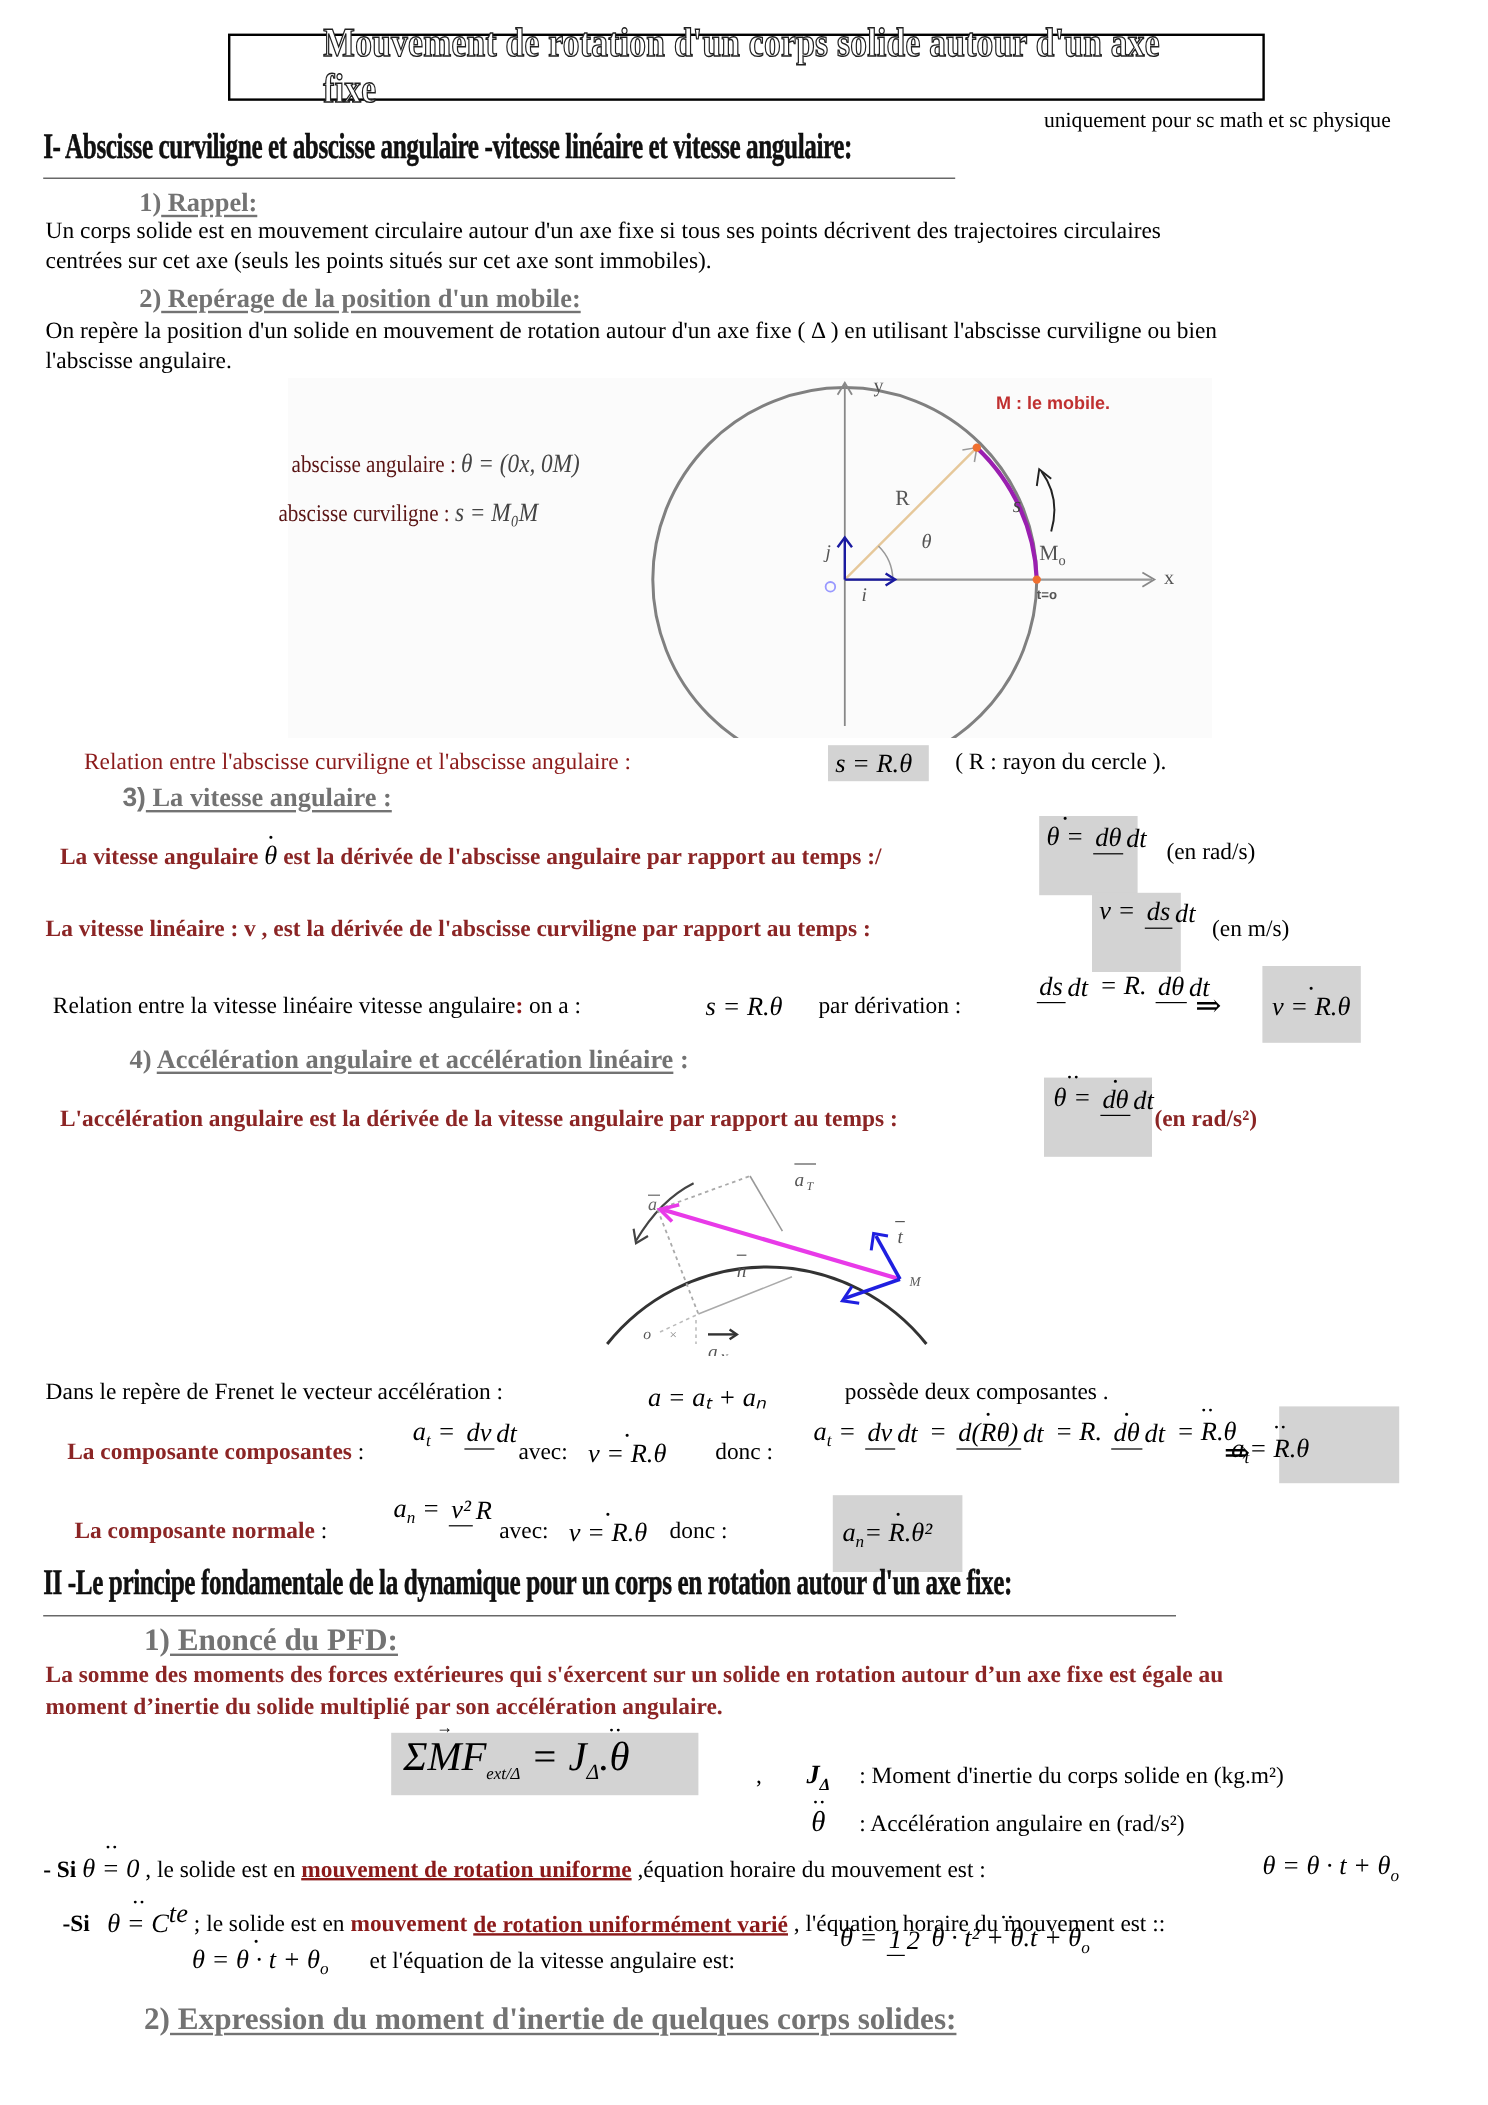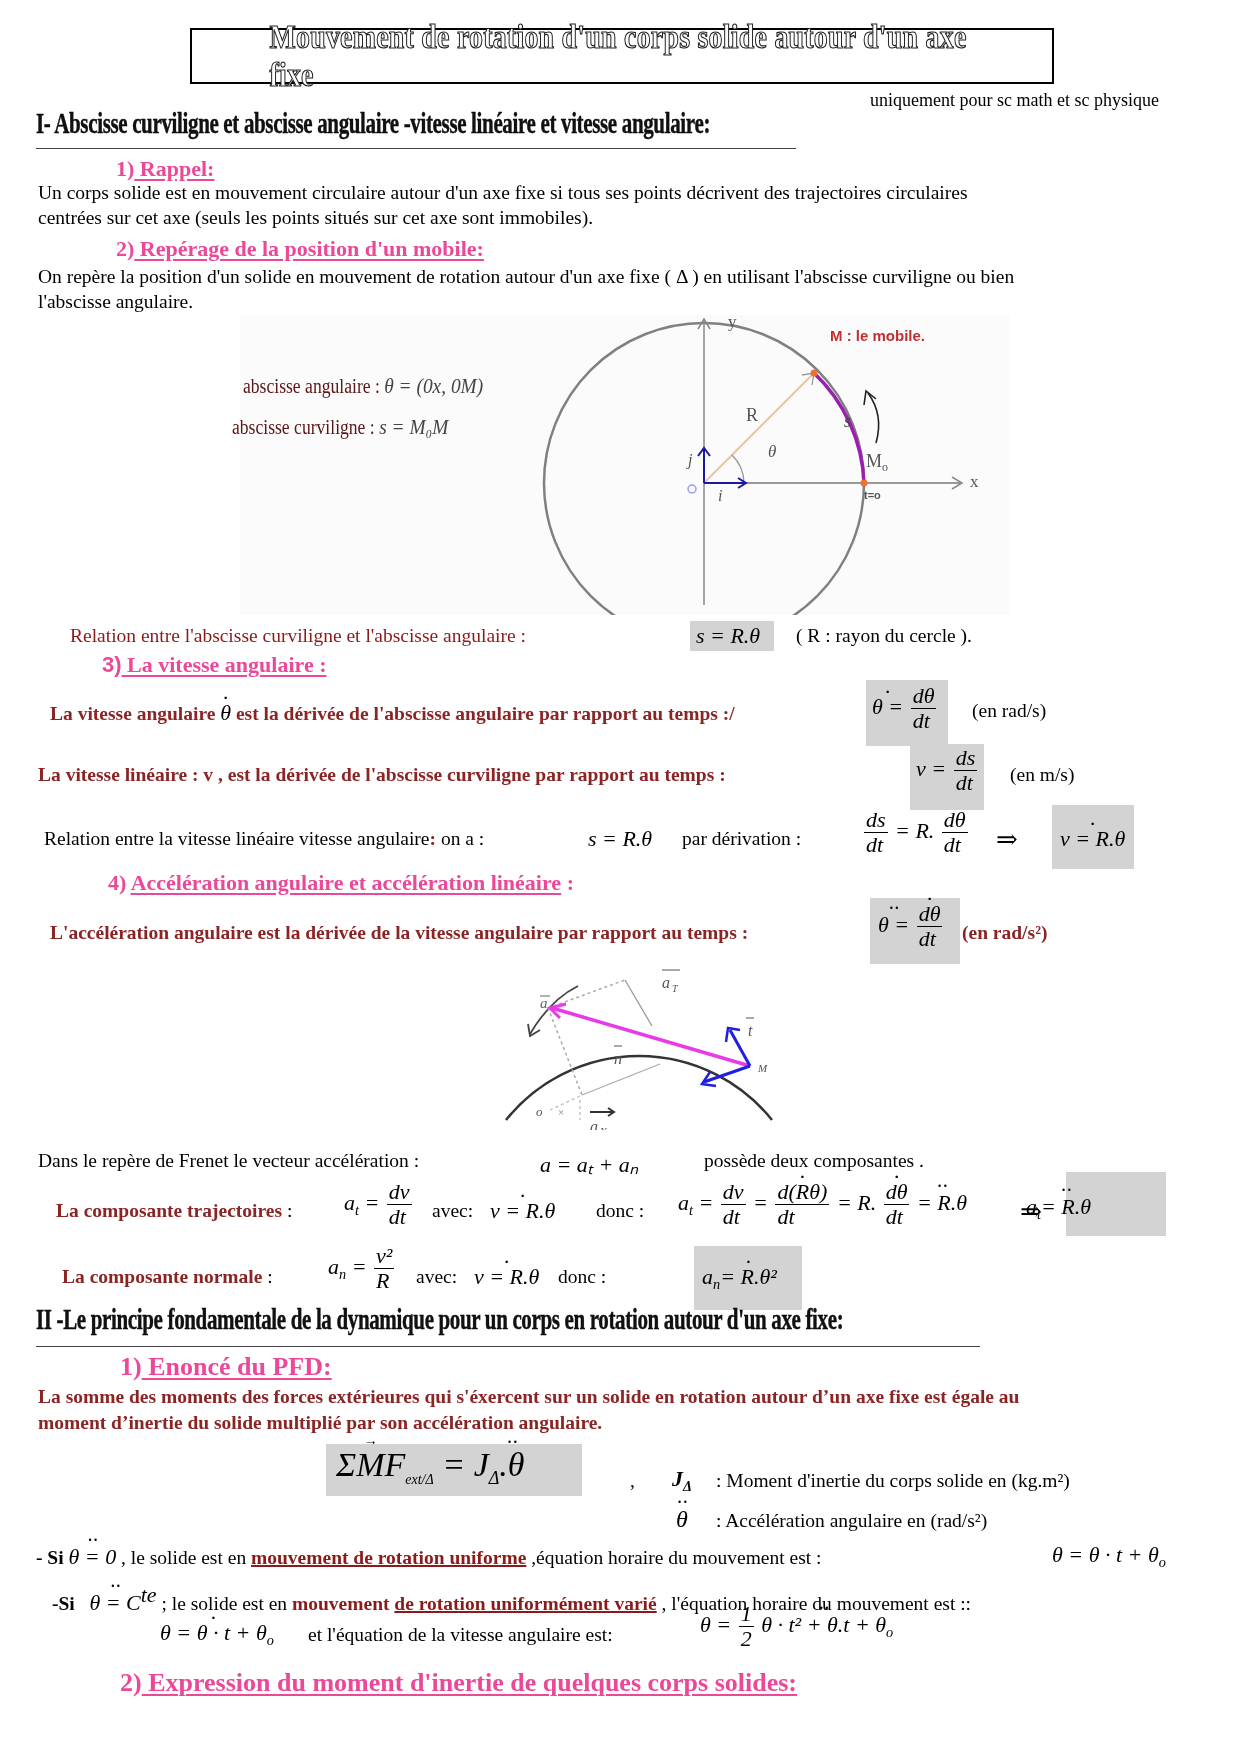--- a/index.html
+++ b/index.html
@@ -7,28 +7,28 @@
          font-family:"Liberation Serif", "DejaVu Serif", serif; color:#000; }
   .abs { position:absolute; white-space:nowrap; }
   .title-box { position:absolute; left:190px; top:28px; width:864px; height:56px;
                border:2px solid #000; box-sizing:border-box; display:flex; align-items:center; justify-content:center; }
   .title-text { font-family:"Liberation Serif", serif; font-size:34px; color:#fff;
                 -webkit-text-stroke:1.2px #222; letter-spacing:0.3px; font-weight:bold; transform:scaleX(0.82); }
   .section-title { font-family:"Liberation Serif", serif; font-weight:bold; font-size:30px;
                    transform-origin:left center; transform:scaleX(0.7); letter-spacing:-0.5px; color:#111;
                    -webkit-text-stroke:0.4px #000; }
   .rule { position:absolute; height:1px; background:#444; }
-  .sub-h { font-weight:bold; font-size:22px; color:#ec4899; }
+  .sub-h { font-weight:bold; font-size:22px; color:#737373; }
   .sub-h u { text-decoration-thickness:1.5px; text-underline-offset:3px; }
   .p { font-size:19.5px; color:#000; }
   .red { color:#8b1a1a; }
   .redb { color:#8b2525; font-weight:bold; }
   .m { font-family:"Liberation Serif", serif; font-style:italic; font-size:22px; }
   .box { position:absolute; background:#d3d3d3; }
-  .frac { display:inline-flex; flex-direction:column; align-items:flex-start; vertical-align:middle; line-height:1.1; margin:0 2px;font-style:italic; }
+  .frac { display:inline-flex; flex-direction:row; align-items:flex-end; vertical-align:middle; line-height:1.1; margin:0 2px;font-style:italic; }
   .frac .num { border-bottom:1.4px solid #000; padding:0 2px; }
   .frac .den { padding:0 2px; }
   .dot { position:relative; display:inline-block; }
   .dot::before { content:"·"; position:absolute; left:50%; top:-15px; transform:translateX(-50%); font-style:normal; font-size:22px; }
   .ddot::before { content:"··"; position:absolute; left:50%; top:-15px; transform:translateX(-50%); font-style:normal; font-size:20px; letter-spacing:-1px; }
   .ddot { position:relative; display:inline-block; }
   sub, sup { font-size:65%; }
   .vec { position:relative; display:inline-block; }
   .vec::before { content:"→"; position:absolute; left:50%; top:-13px; transform:translateX(-50%); font-style:normal; font-size:14px; }
 </style>
@@ -228,21 +228,21 @@
   </svg>
 </div>
 
 
 <div class="abs p" style="left:38px; top:1150px;">Dans le repère de Frenet le vecteur accélération :</div>
 <div class="abs m" style="left:540px; top:1148px;">a = aₜ + aₙ</div>
 <div class="abs p" style="left:704px; top:1150px;font-family:Liberation Serif, serif;">possède deux composantes .</div>
 
 
 <div class="abs p" style="left:56px; top:1200px;">
-  <span class="redb">La composante trajectoires</span><span> :</span>
+  <span class="redb">La composante composantes</span><span> :</span>
 </div>
 <div class="abs m" style="left:344px; top:1180px;">
   <span>a</span><sub>t</sub> =
   <span class="frac">
       <span class="num">dv</span>
       <span class="den">dt</span>
     </span>
 </div>
 <div class="abs p" style="left:432px; top:1200px;">avec:</div>
 <div class="abs m" style="left:490px; top:1198px;"><span class="dot">v = R.θ</span></div>

